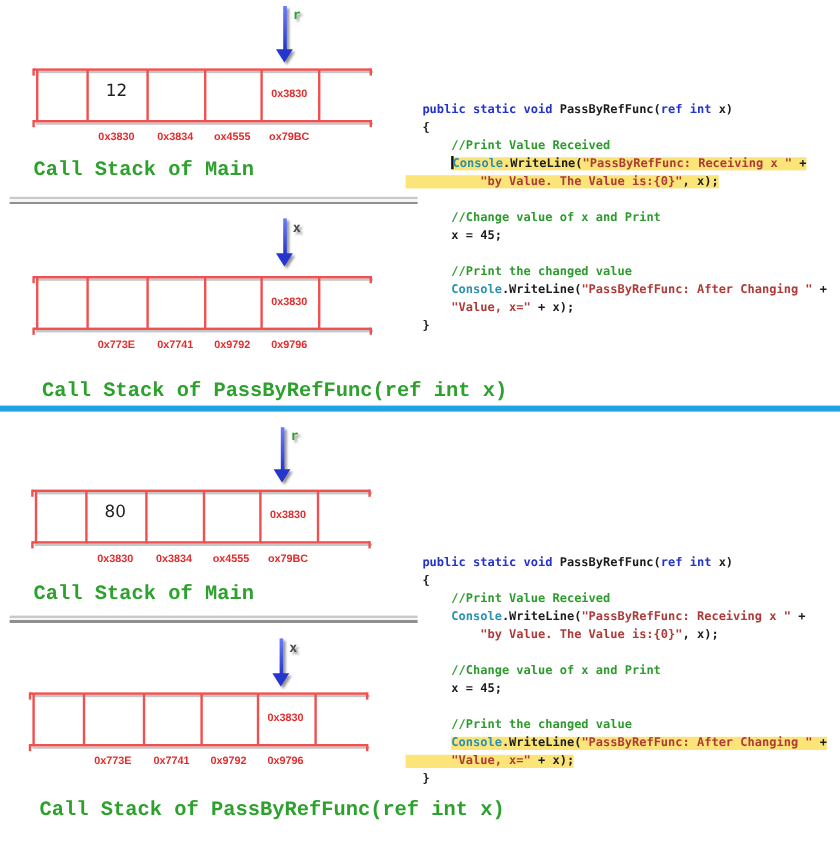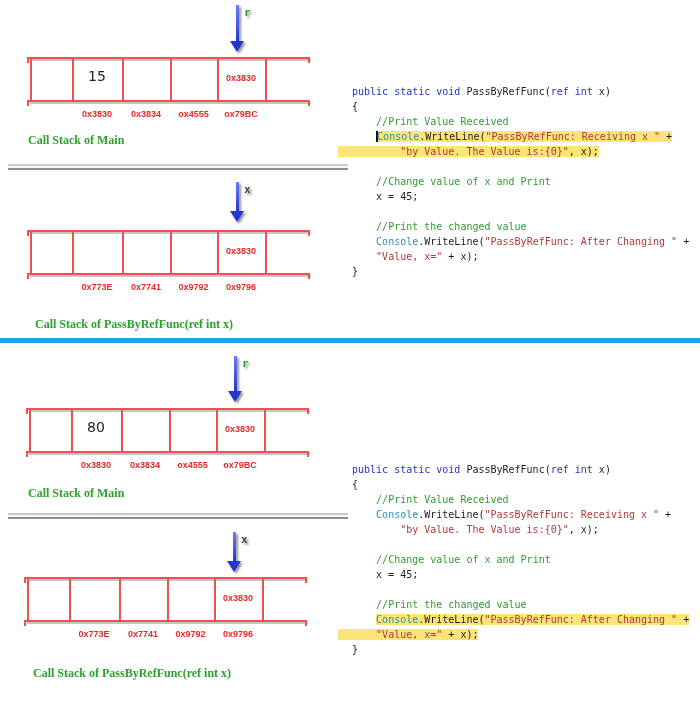--- a/index.html
+++ b/index.html
@@ -15,22 +15,22 @@
   .sline::before{left:-1px}.sline::after{right:-1px}
   .sline.top{top:0}.sline.bot{top:43px}
   .svert{position:absolute;top:1px;width:2px;height:43px;background:#ef5050;}
   .cellval{position:absolute;transform:translateX(-50%);white-space:nowrap;}
   .cellval.num{top:11px;font-size:14px;color:#222;font-family:"DejaVu Sans",sans-serif;}
   .cellval.addr{top:16px;font-size:9px;font-weight:bold;color:#e42b2b;}
   .addrlab{position:absolute;top:52px;transform:translateX(-50%);
            font-size:9px;font-weight:bold;color:#e42b2b;white-space:nowrap;}
 
   
-  .caption{position:absolute;font-family:Liberation Serif, serif;
-           font-weight:bold;font-size:12px;color:#2da12d;white-space:nowrap;}
+  .caption{position:absolute;font-family:Liberation Mono, monospace;
+           font-weight:bold;font-size:17px;color:#2da12d;white-space:nowrap;}
 
   
   .arrow{position:absolute;width:15px;
          filter:drop-shadow(2px 2px 1px rgba(60,60,60,.55));}
   .arrow .shaft{position:absolute;left:6px;top:0;width:3px;height:calc(100% - 10px);
                 background:linear-gradient(to bottom,#6b7cf5,#2436cd);}
   .arrow .head{position:absolute;left:0;bottom:0;width:0;height:0;
                border-left:7px solid transparent;border-right:7px solid transparent;
                border-top:11px solid #2436cd;}
   .arrow-label{position:absolute;left:14px;top:1px;
@@ -39,21 +39,21 @@
   
   .hr3d{position:absolute;width:340px;height:7px;
         background:linear-gradient(#c9c9c9 0 2px,#f6f6f6 2px 4px,#8f8f8f 4px 6px,#fff 6px);}
 
   
   .divider{position:absolute;left:0;top:338px;width:700px;height:5px;}
 
   
   .code{position:absolute;font-family:"DejaVu Sans Mono",monospace;
         font-size:10px;line-height:15px;white-space:pre;}
-  .cl{height:15px;}
+  .cl{height:15px;font-weight:bold;}
   .tk-kw{color:#2333cb}.tk-cls{color:#2b91af}.tk-str{color:#ae3b38}
   .tk-com{color:#2f9b2f}.tk-pln{color:#1c1c1c}
   .hl{background:#fbe579;}
   .hl.bleed{margin-left:-14px;padding-left:14px;}
   .cursor{display:inline-block;width:2px;height:11px;background:#111;
           vertical-align:-2px;margin-right:-1px;}
 </style>
 </head>
 <body>
 
@@ -67,21 +67,21 @@
 
   <div class="stack" style="left:28px;top:57px">
       <div class="sline top"></div>
       <div class="sline bot"></div>
       <div class="svert" style="left: 2px;"></div>
       <div class="svert" style="left: 44px;"></div>
       <div class="svert" style="left: 94px;"></div>
       <div class="svert" style="left: 142px;"></div>
       <div class="svert" style="left: 189px;"></div>
       <div class="svert" style="left: 237px;"></div>
-      <span class="cellval num" style="left: 69px;">15</span>
+      <span class="cellval num" style="left: 69px;">12</span>
       <span class="cellval addr" style="left: 213px;">0x3830</span>
       <span class="addrlab" style="left: 69px;">0x3830</span>
       <span class="addrlab" style="left: 118px;">0x3834</span>
       <span class="addrlab" style="left: 165.5px;">ox4555</span>
       <span class="addrlab" style="left: 213px;">ox79BC</span>
     </div>
 
   <div class="caption" style="left:28px;top:133px">Call Stack of Main</div>
 
   <div class="hr3d" style="left:8px;top:164px"></div>

